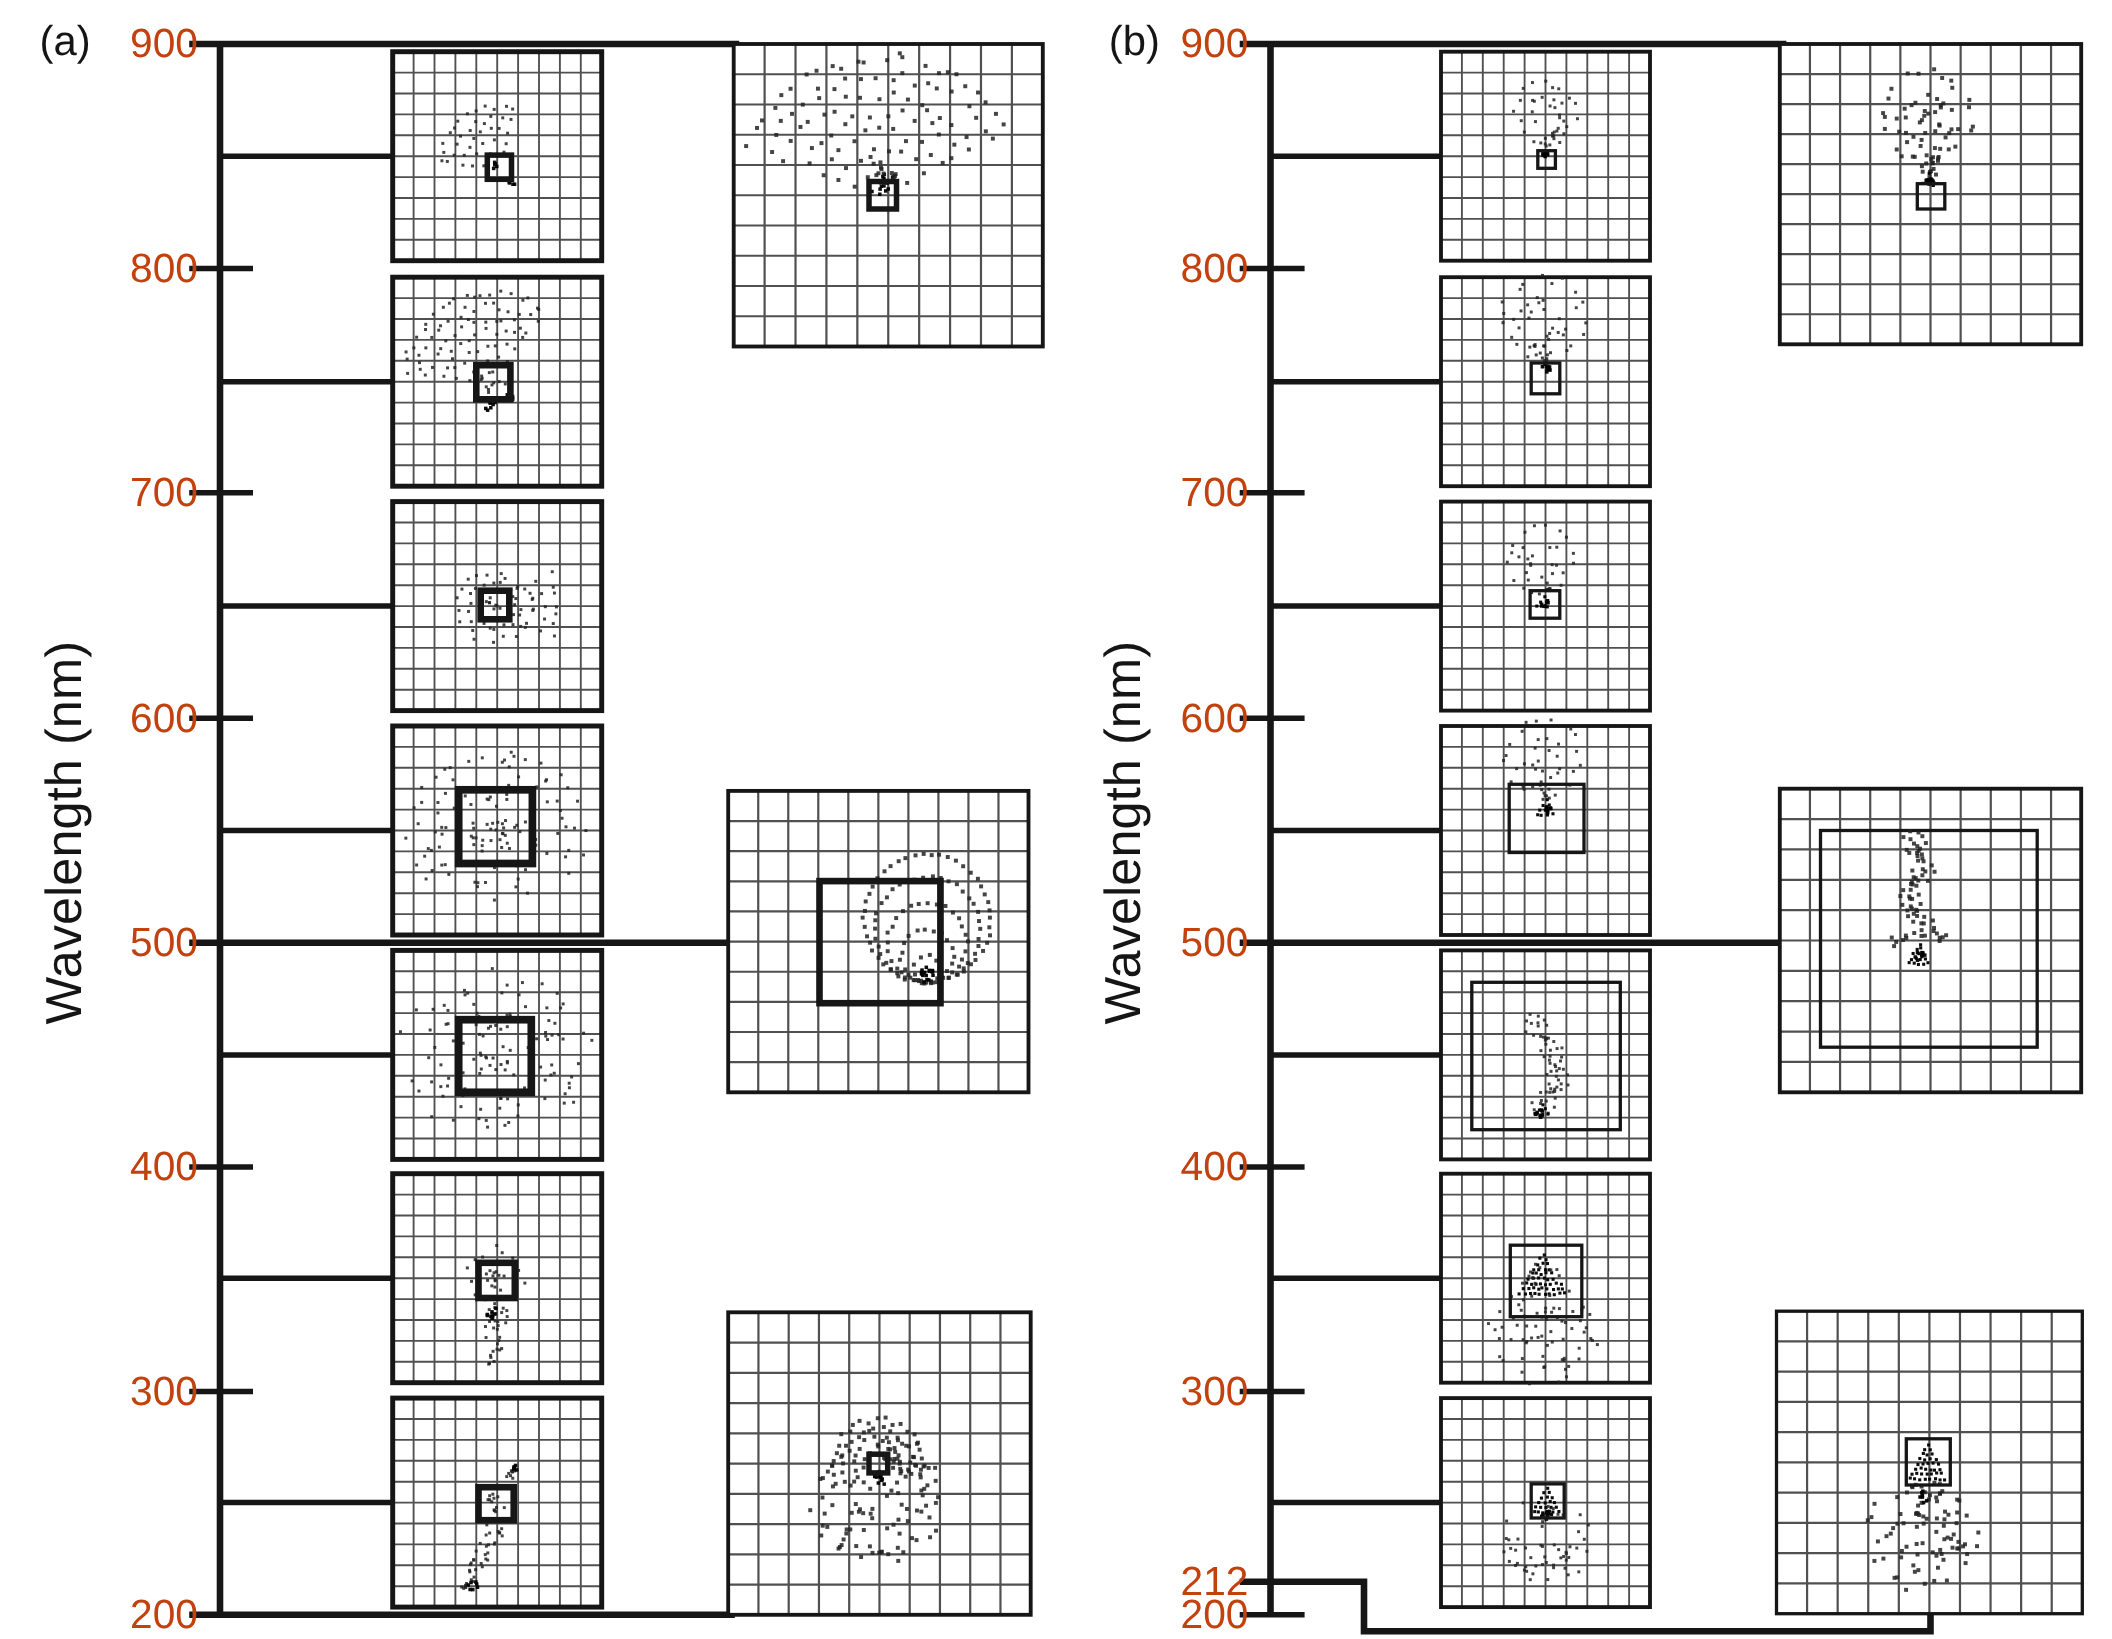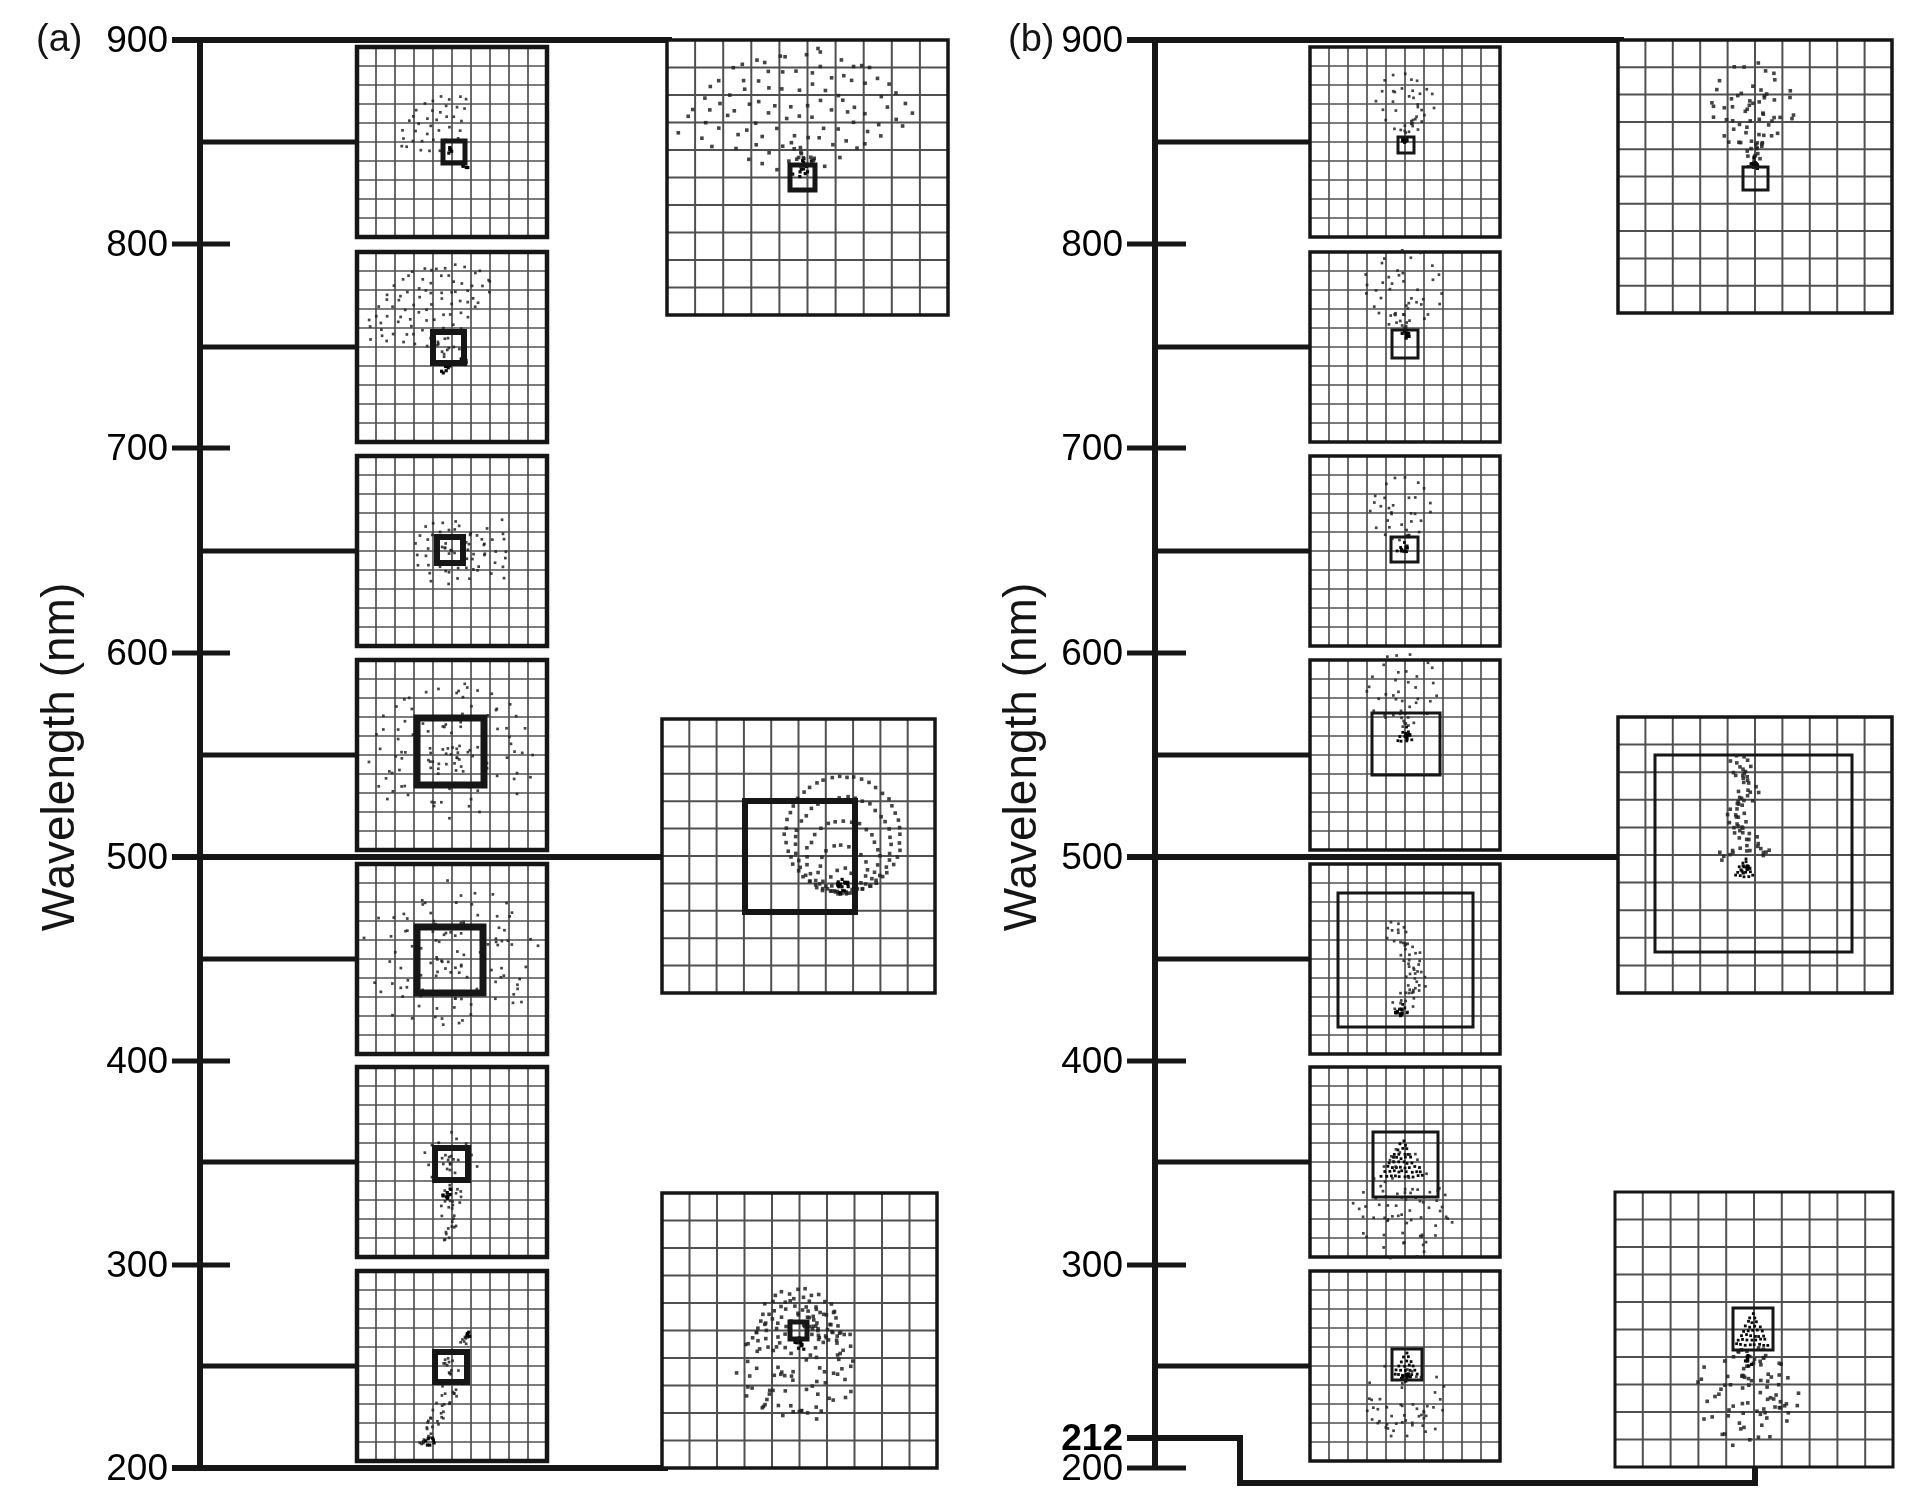--- a/index.html
+++ b/index.html
@@ -3,21 +3,21 @@
 <meta charset="utf-8">
 <style>
   html,body{margin:0;padding:0;background:#fff;}
   .fig{position:relative;width:1920px;height:1490px;background:#ffffff;
        font-family:"Liberation Sans",sans-serif;color:#151515;overflow:hidden;}
   .fig svg{position:absolute;left:0;top:0;}
   .panel-label{position:absolute;font-size:38px;line-height:38px;color:#151515;}
   .axis-label{position:absolute;font-size:46px;line-height:46px;white-space:nowrap;
               transform:translate(-50%,-50%) rotate(-90deg);color:#151515;}
   .tick-label{position:absolute;font-size:37px;line-height:38px;height:38px;
-              text-align:right;color:#000000;}
+              text-align:right;color:#c2410c;padding-left:12px;}
 </style>
 </head>
 <body>
 
 <div class="fig">
   <svg id="fig-svg" width="1920" height="1490" viewBox="0 0 1920 1490">
       <g>
         <g>
           <polyline points="172,40 672,40" fill="none" stroke="#161616" stroke-width="6"></polyline>
           <polyline points="172,244 230,244" fill="none" stroke="#161616" stroke-width="5"></polyline>
@@ -2445,15 +2445,15 @@
     <div class="tick-label" style="left: 40px; width: 128px; top: 1042px;">400</div>
     <div class="tick-label" style="left: 40px; width: 128px; top: 1246px;">300</div>
     <div class="tick-label" style="left: 40px; width: 128px; top: 1449px;">200</div>
     <div class="tick-label" style="left: 995px; width: 128px; top: 21px;">900</div>
     <div class="tick-label" style="left: 995px; width: 128px; top: 225px;">800</div>
     <div class="tick-label" style="left: 995px; width: 128px; top: 429px;">700</div>
     <div class="tick-label" style="left: 995px; width: 128px; top: 634px;">600</div>
     <div class="tick-label" style="left: 995px; width: 128px; top: 838px;">500</div>
     <div class="tick-label" style="left: 995px; width: 128px; top: 1042px;">400</div>
     <div class="tick-label" style="left: 995px; width: 128px; top: 1246px;">300</div>
-    <div class="tick-label" style="left: 995px; width: 128px; top: 1419px; font-weight: bold;">212</div>
+    <div class="tick-label" style="left: 995px; width: 128px; top: 1419px;">212</div>
     <div class="tick-label" style="left: 995px; width: 128px; top: 1449px;">200</div>
   </div>
 
 </body></html>

